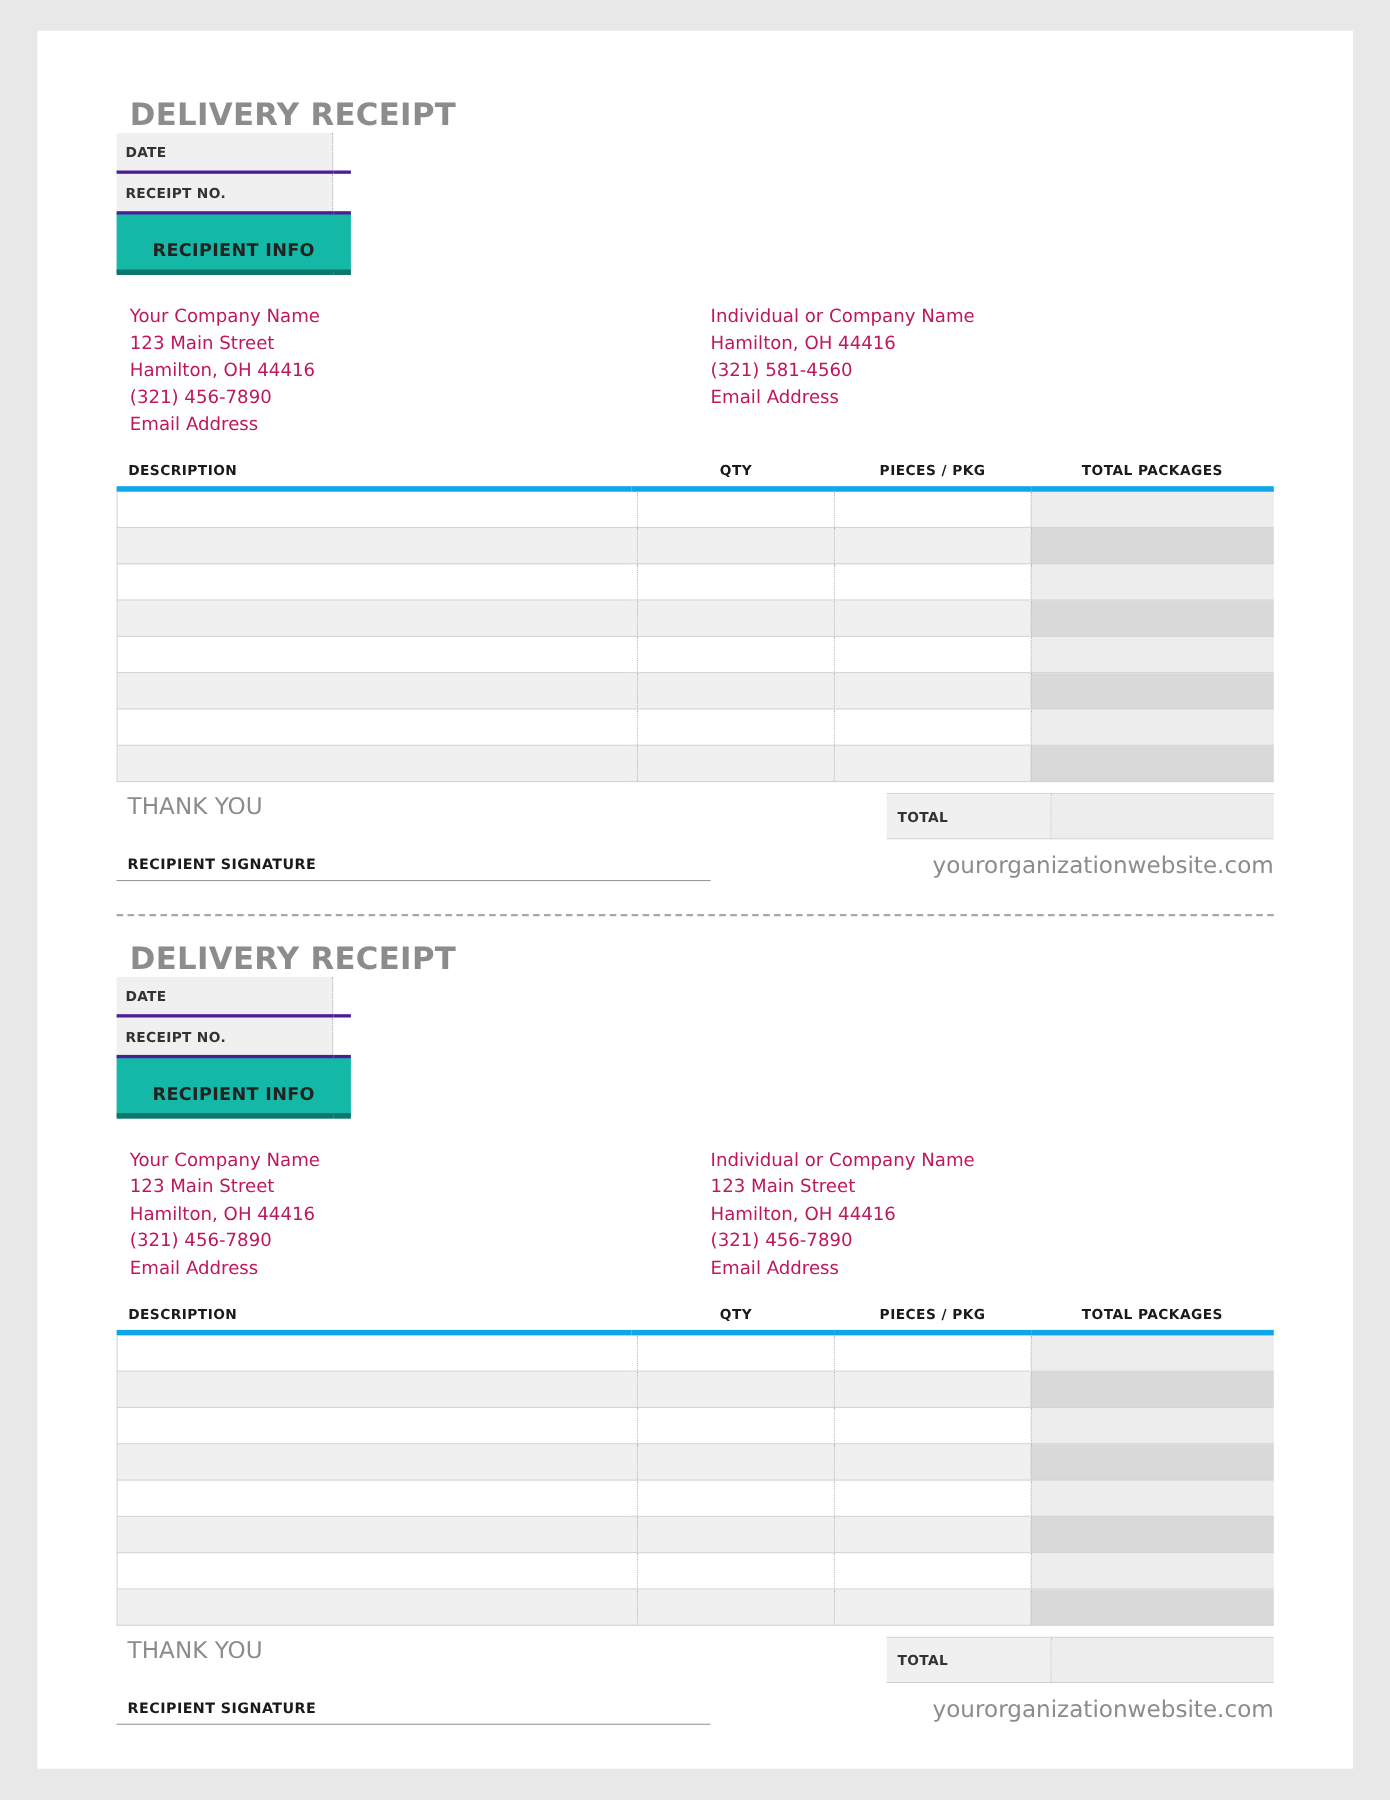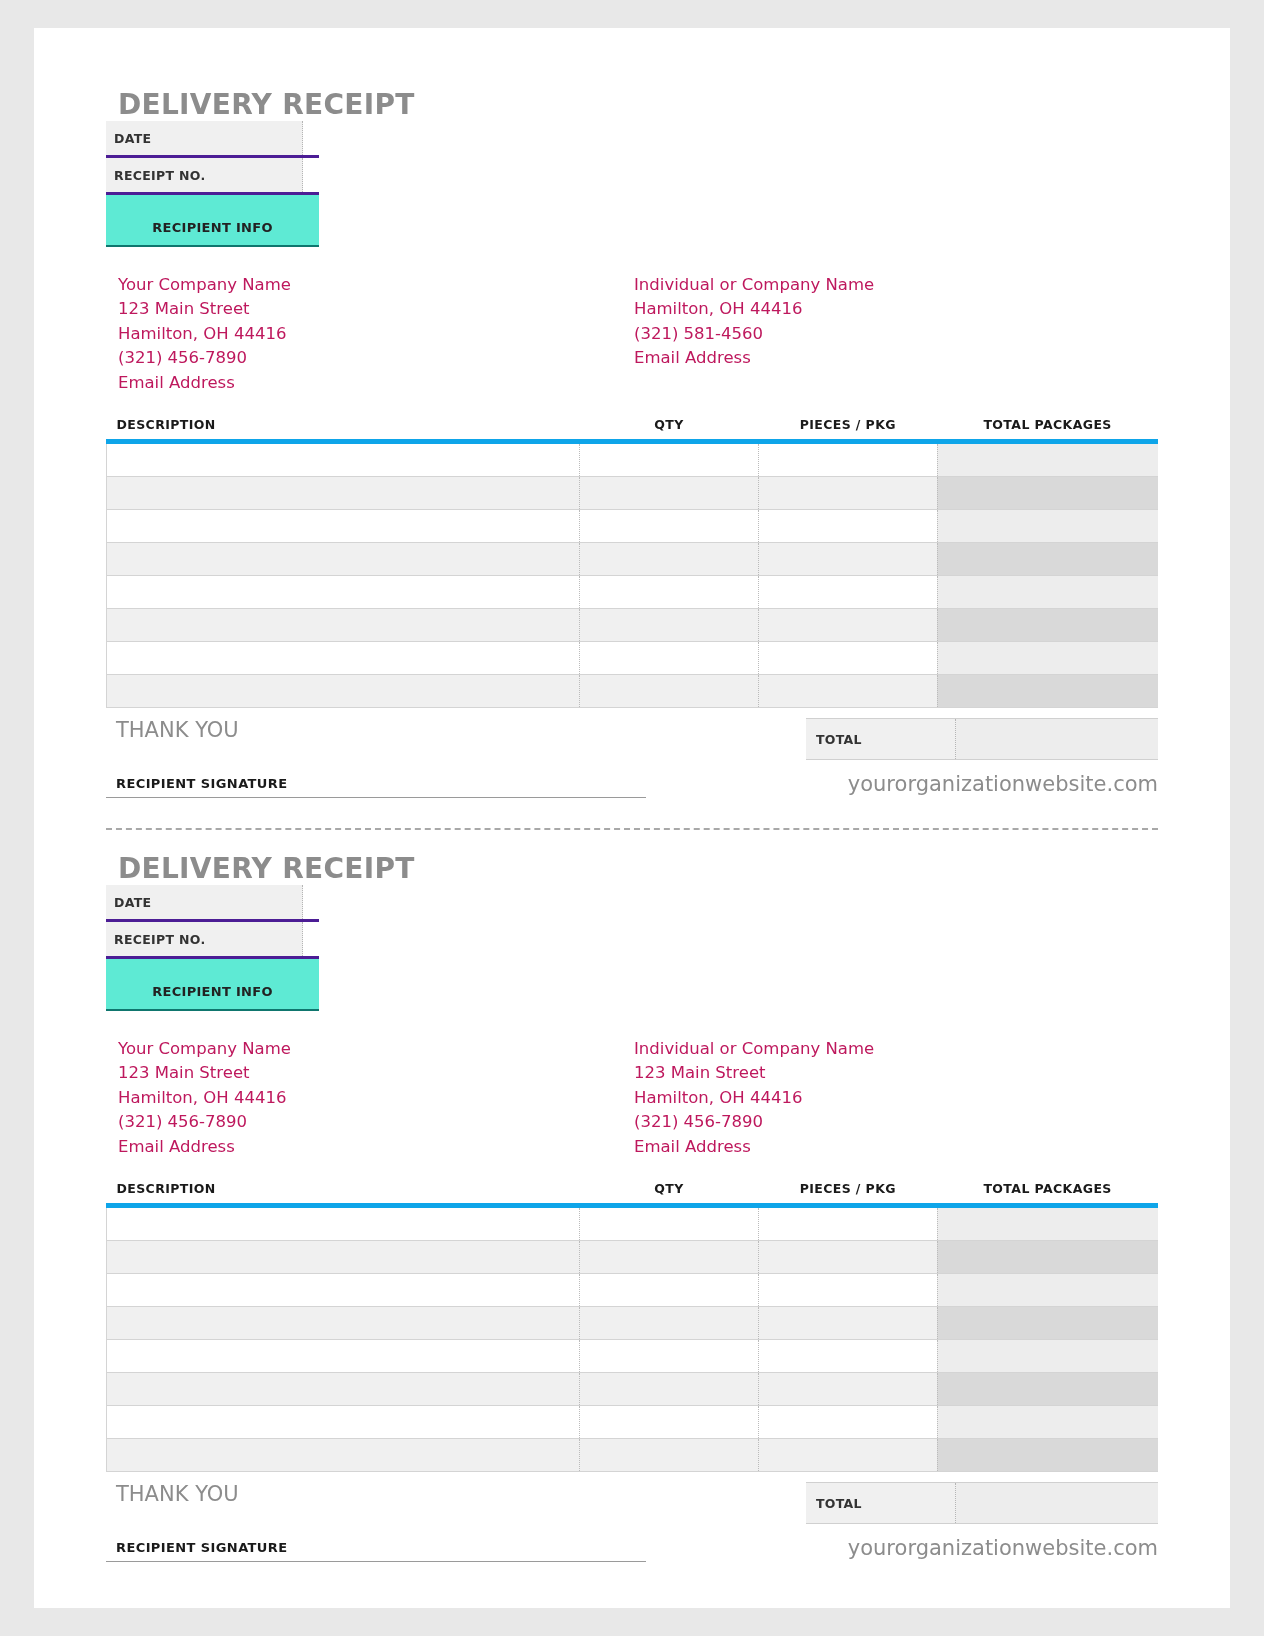--- a/index.html
+++ b/index.html
@@ -65,44 +65,45 @@
   .meta-label {
     width: 180px;
     background: #f0f0f0;
     border-right: 1px dotted #b5b5b5;
   }
   .meta-value {
     background: #ffffff;
   }
   .recipient-info-row td {
     text-align: center;
-    font-size: 13px;
+    font-size: 16px;
     font-weight: bold;
     color: #222;
-    background: #5eead4;
-    border-bottom: 2px solid #0f766e;
+    background: #14b8a6;
+    border-bottom: 5px solid #0f766e;
     padding-top: 14px;
     height: 36px;
   }
   .addresses {
     display: flex;
     margin-top: 26px;
   }
   .addr-col {
     width: 520px;
     padding-left: 12px;
     box-sizing: border-box;
     font-size: 16.5px;
     line-height: 1.48;
     color: #be185d;
   }
   .addr-col.right {
     flex: 1;
     width: auto;
     padding-left: 8px;
+    margin-left: 12px;
   }
   .items-table {
     width: 100%;
     border-collapse: collapse;
     table-layout: fixed;
     margin-top: 22px;
   }
   .items-table th {
     font-size: 12.5px;
     font-weight: bold;

